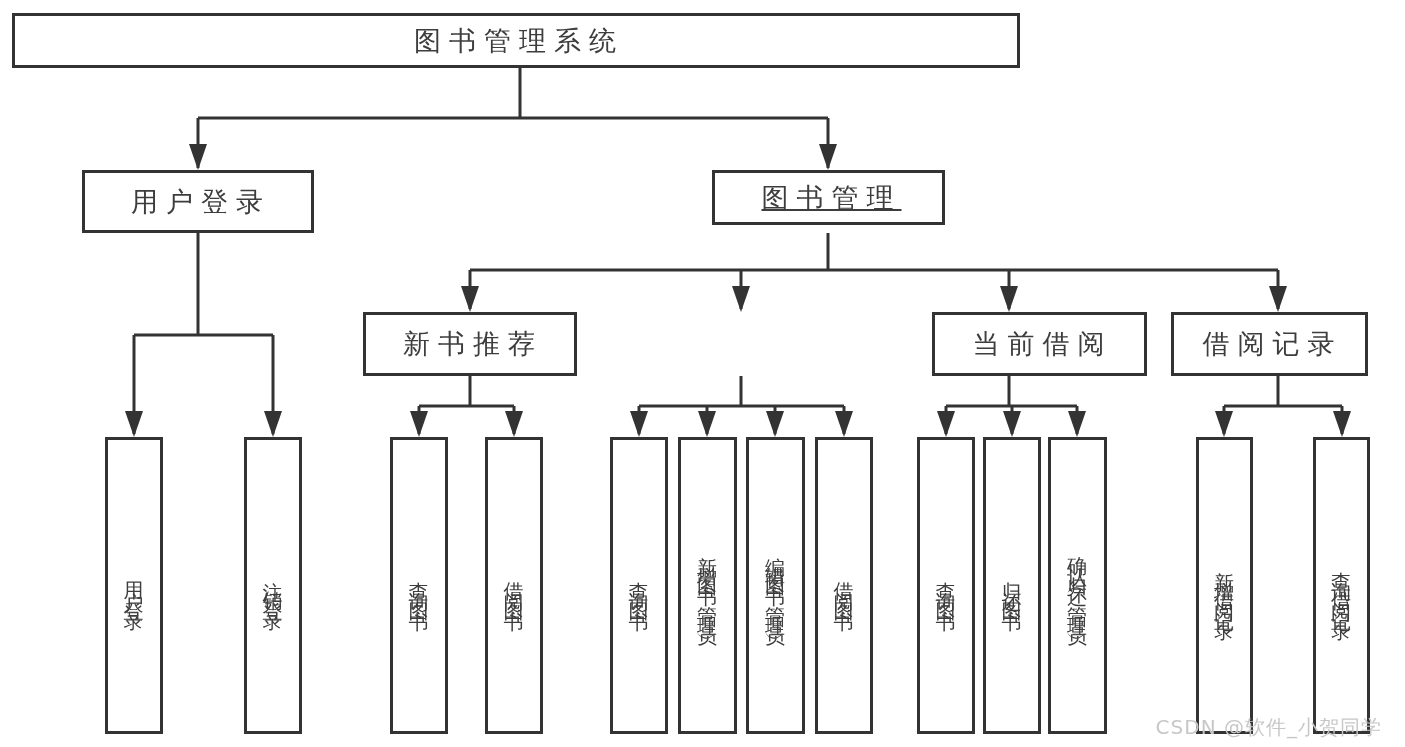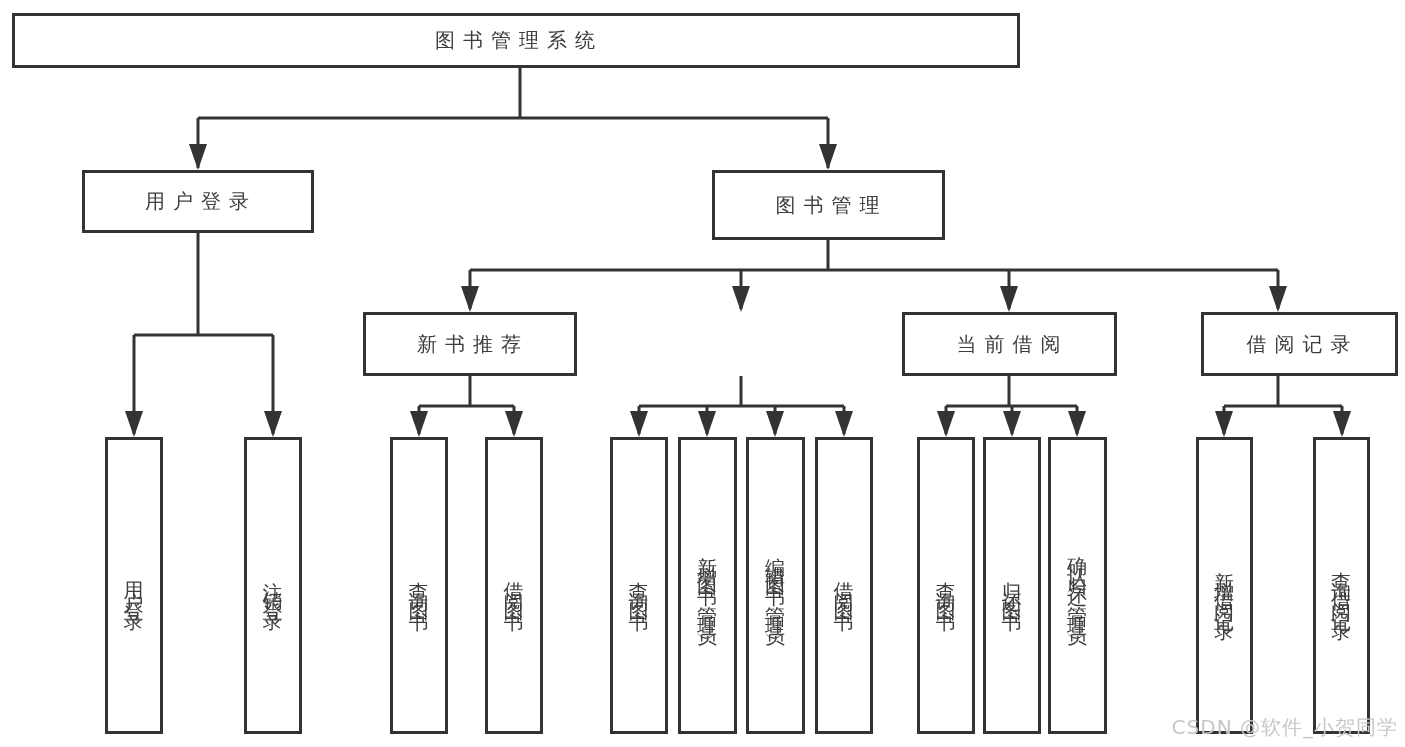--- a/index.html
+++ b/index.html
@@ -7,27 +7,27 @@
     width:1405px;height:747px;position:relative;background:#ffffff;
     font-family:"DejaVu Sans",sans-serif;overflow:hidden;
   }
   #stage{position:absolute;left:0;top:0;width:1405px;height:747px;}
   svg.wires{position:absolute;left:0;top:0;}
   .node{
     position:absolute;border:3px solid #333333;background:#ffffff;
     box-sizing:border-box;display:flex;align-items:center;justify-content:center;
     color:#3d3d3d;
   }
-  .h-node{font-size:20px;letter-spacing:8px;padding-left:6px;white-space:nowrap;}
+  .h-node{font-size:27px;letter-spacing:8px;padding-left:6px;white-space:nowrap;}
   .v-node .v-text{
     writing-mode:vertical-rl;text-orientation:mixed;
     font-size:20px;letter-spacing:10px;line-height:1;
   }
   .watermark{
-    position:absolute;right:7px;bottom:6px;
+    position:absolute;right:23px;bottom:6px;
     font-size:20px;color:#c7c7c7;letter-spacing:1px;white-space:nowrap;
   }
 </style>
 </head>
 <body>
 
 <div id="stage">
 
   <svg class="wires" width="1405" height="747" viewBox="0 0 1405 747">
     <g stroke="#333333" stroke-width="3" fill="none">
@@ -92,25 +92,25 @@
         <polygon points="1003,411 1021,411 1012,437"></polygon>
         <polygon points="1068,411 1086,411 1077,437"></polygon>
         <polygon points="1215,411 1233,411 1224,437"></polygon>
         <polygon points="1333,411 1351,411 1342,437"></polygon>
       </g>
   </svg>
 
   <div class="node h-node" style="left:12px;top:13px;width:1008px;height:55px;">图书管理系统</div>
 
   <div class="node h-node" style="left:82px;top:170px;width:232px;height:63px;">用户登录</div>
-  <div class="node h-node" style="left:712px;top:170px;width:233px;height:70px;">图书管理</div>
+  <div class="node h-node" style="left:712px;top:170px;width:233px;height:55px;text-decoration:underline;">图书管理</div>
 
   <div class="node h-node" style="left:363px;top:312px;width:214px;height:64px;text-align:right;">新书推荐</div>
-  <div class="node h-node" style="left:902px;top:312px;width:215px;height:64px;">当前借阅</div>
-  <div class="node h-node" style="left:1171px;top:312px;width:197px;height:64px;margin-left:30px;">借阅记录</div>
+  <div class="node h-node" style="left:932px;top:312px;width:215px;height:64px;">当前借阅</div>
+  <div class="node h-node" style="left:1171px;top:312px;width:197px;height:64px;">借阅记录</div>
 
   <div class="node v-node" style="left:105px;top:437px;width:58px;height:297px;">
     <span class="v-text">用户登录</span>
     </div>
   <div class="node v-node" style="left:244px;top:437px;width:58px;height:297px;">
     <span class="v-text">注销登录</span>
     </div>
 
   <div class="node v-node" style="left:390px;top:437px;width:58px;height:297px;">
     <span class="v-text">查询图书</span>

